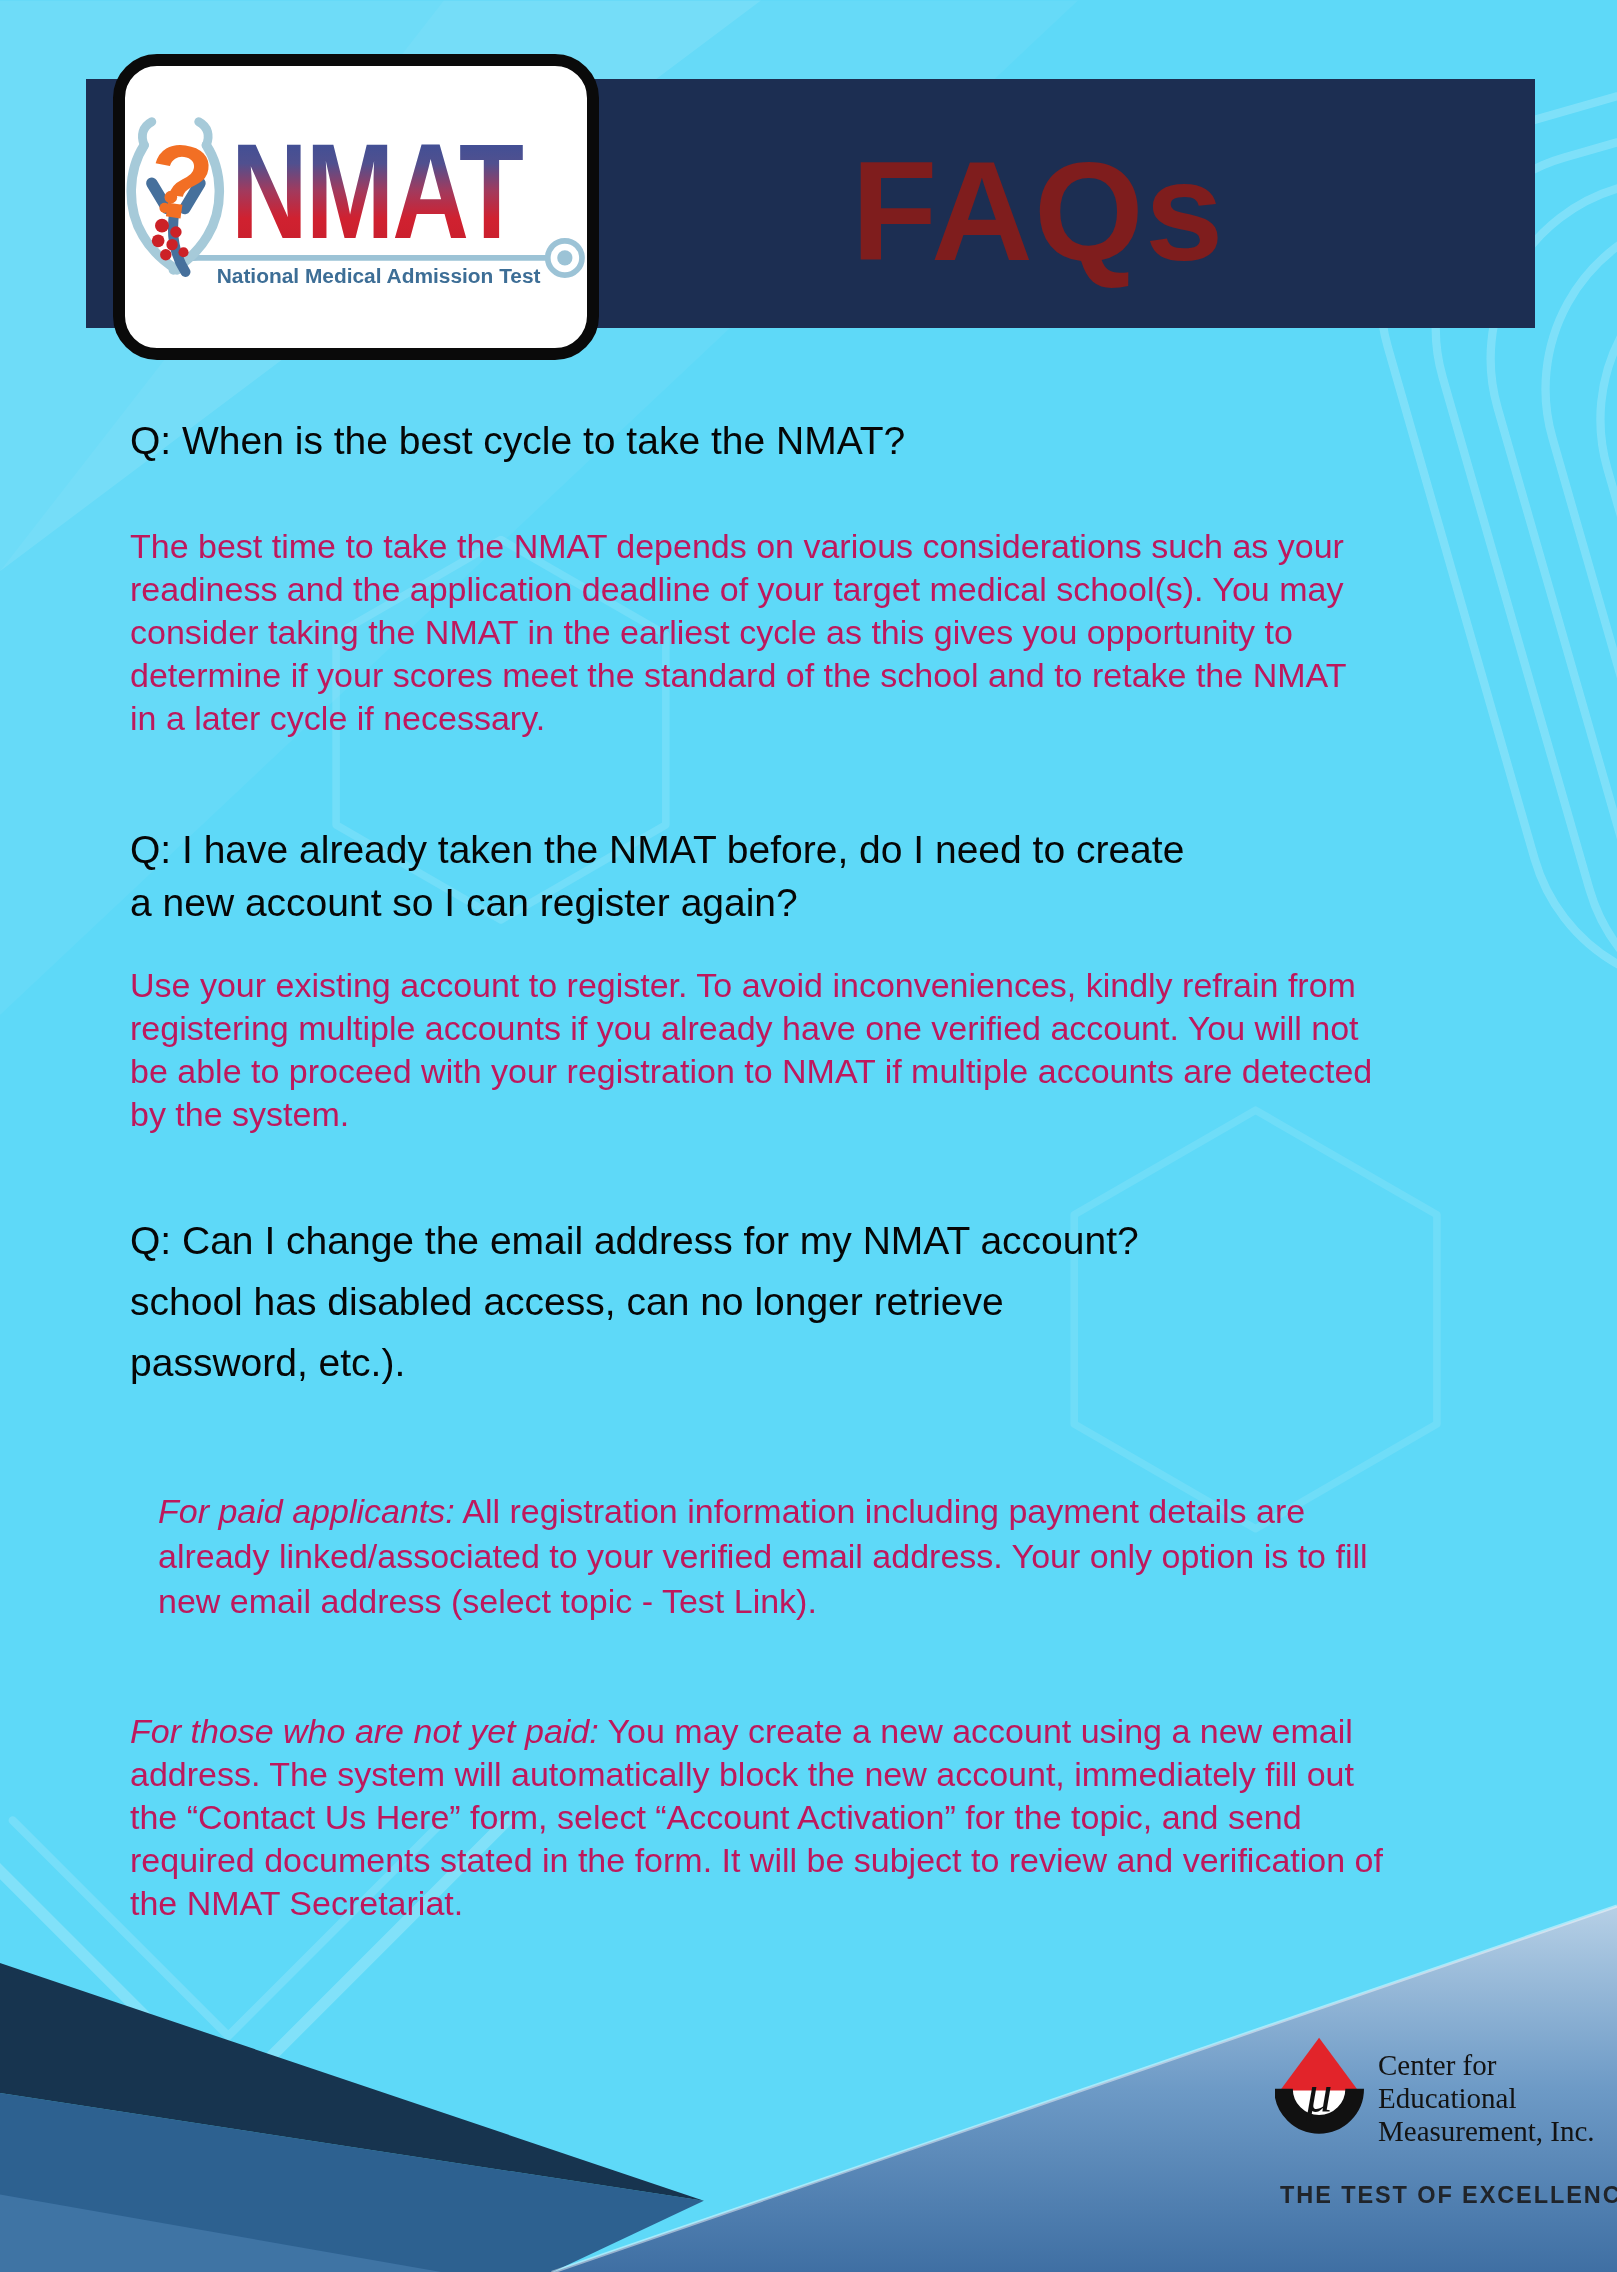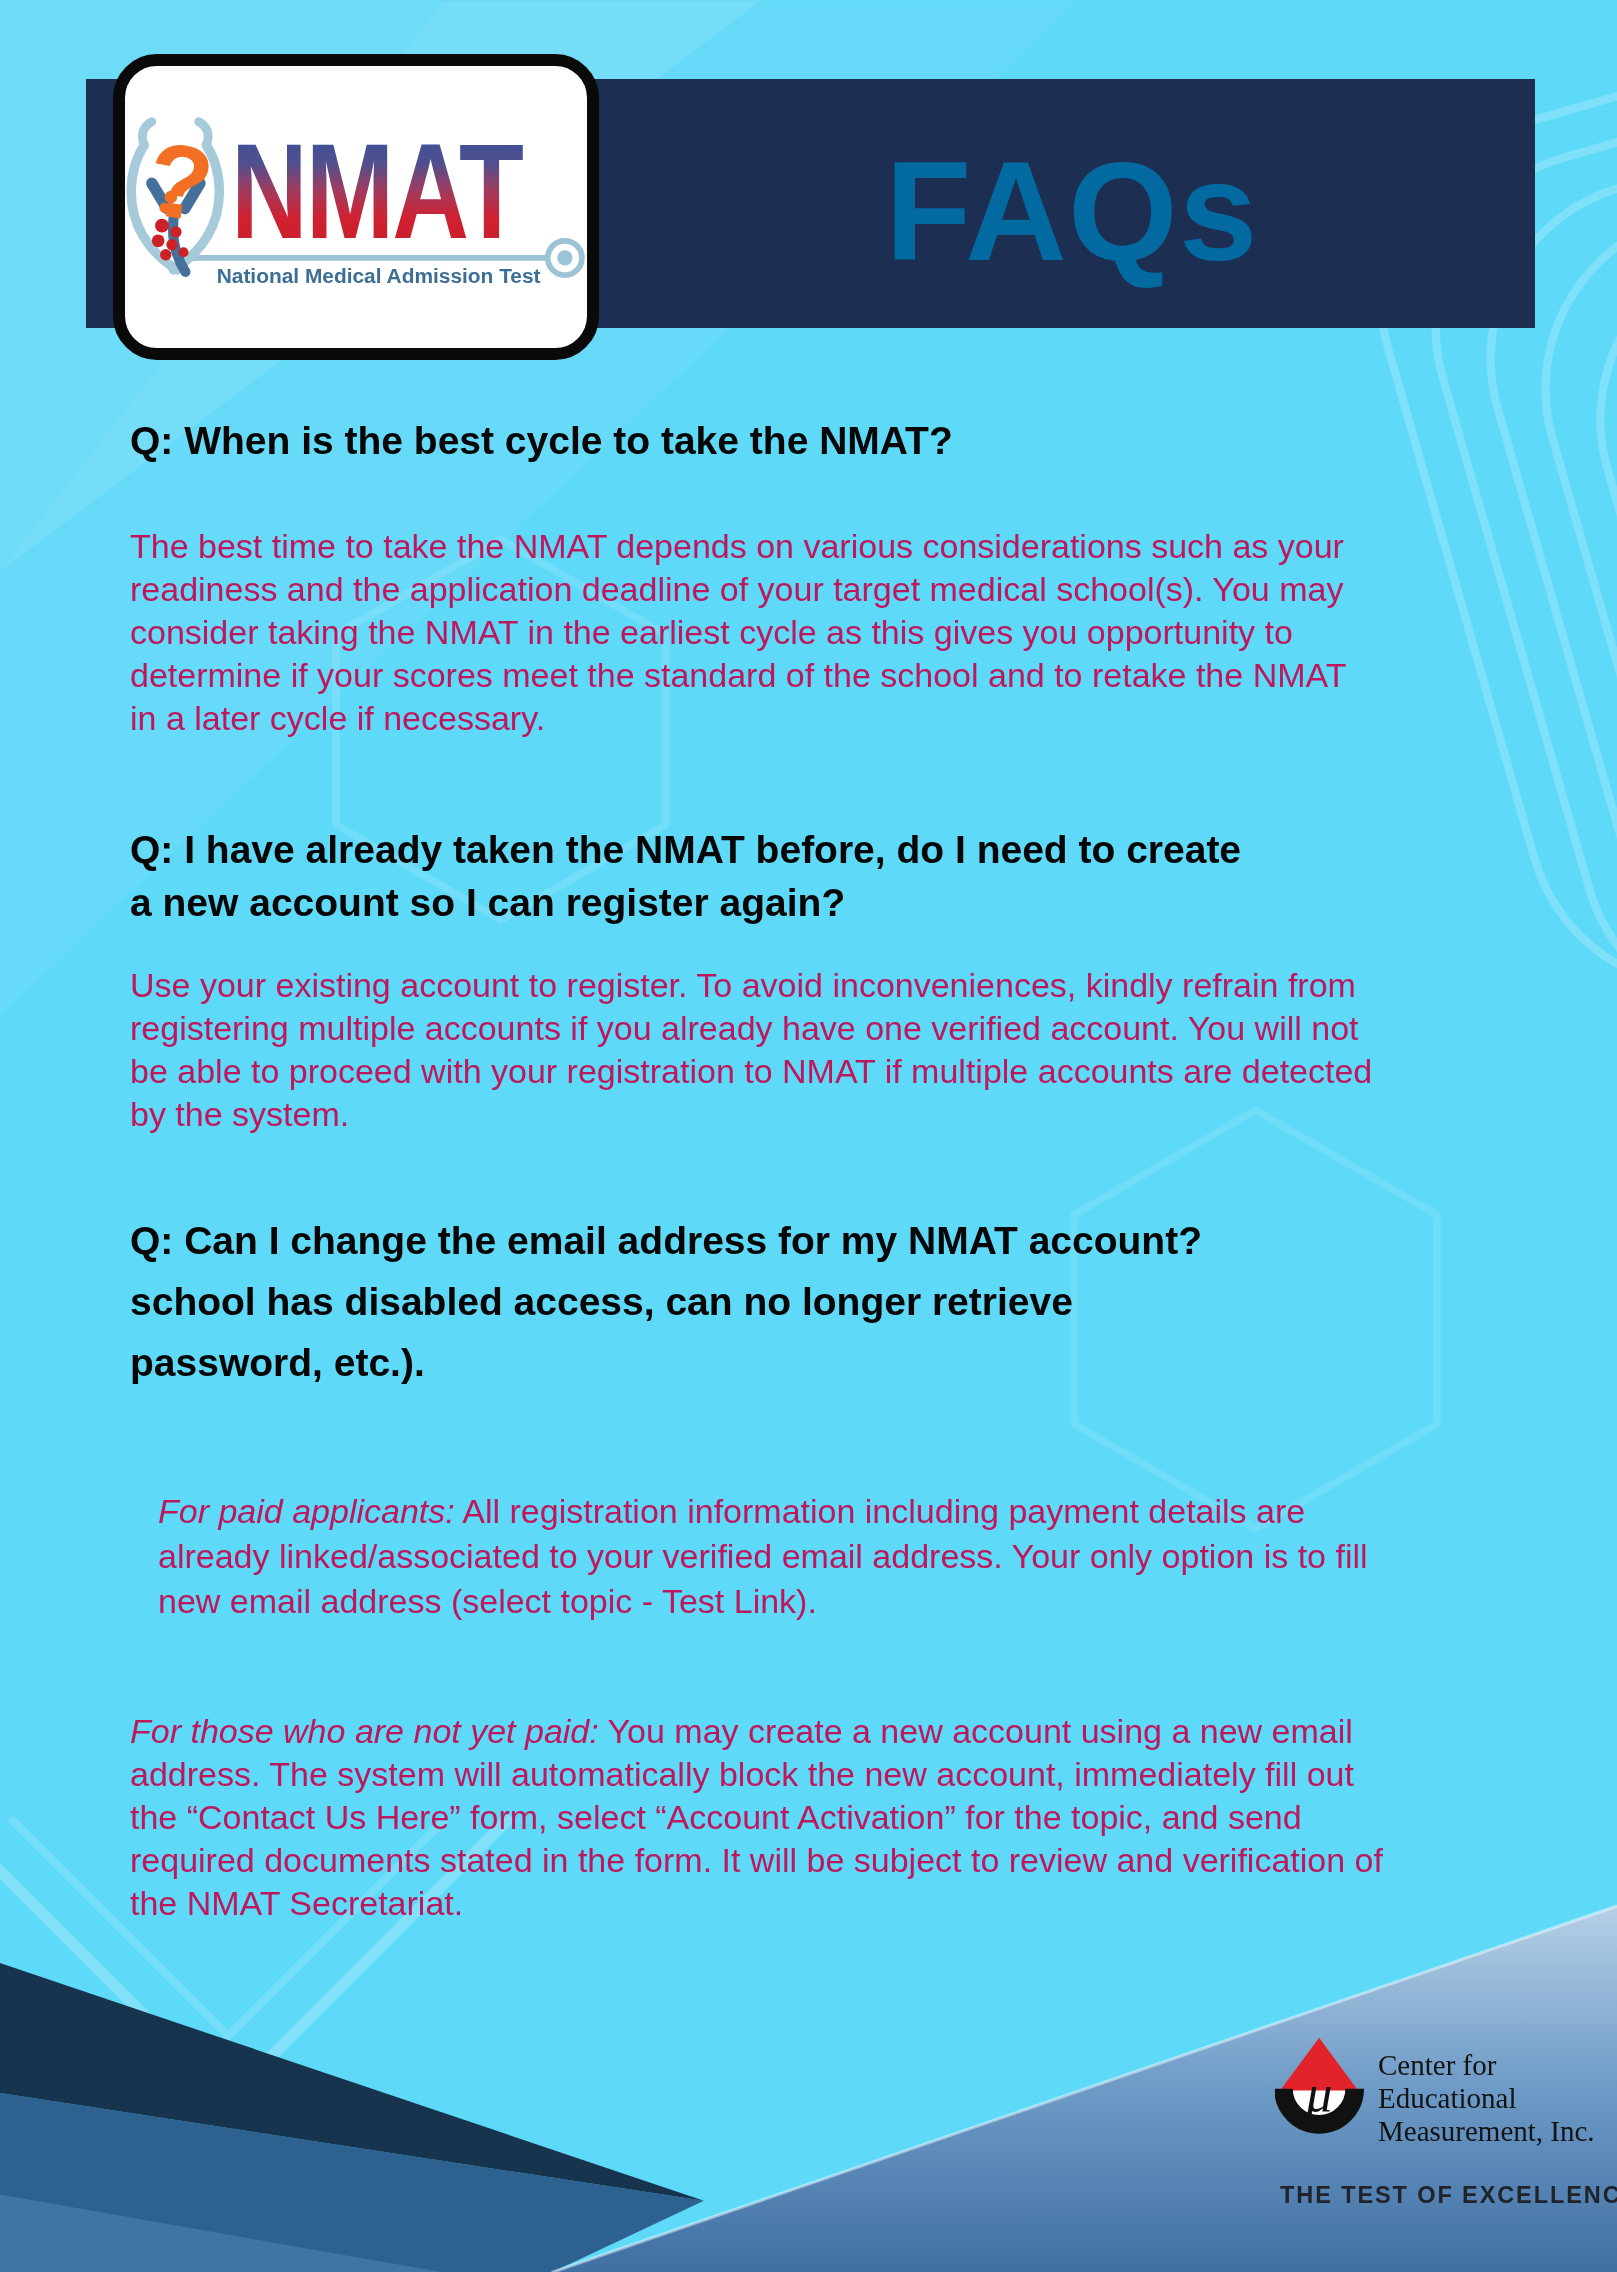--- a/index.html
+++ b/index.html
@@ -12,35 +12,35 @@
 
   
   .bg-decor { position:absolute; left:0; top:0; z-index:0; pointer-events:none; }
 
   
   .header-band {
     position:absolute; left:86px; top:79px; width:1449px; height:249px;
     background:#1c2e52; z-index:1;
   }
   .faq-title {
-    position:absolute; left:606px; top:141px; width:932px; z-index:2;
+    position:absolute; left:572px; top:141px; width:932px; z-index:2;
     font-size:141px; font-weight:bold; line-height:1; letter-spacing:1.3px;
-    color:#0369a1; text-align:center; white-space:nowrap;
+    color:#7f1d1d; text-align:center; white-space:nowrap;
   }
   .logo-box {
     position:absolute; left:113px; top:54px; width:486px; height:306px;
     box-sizing:border-box; background:#ffffff; border:12.7px solid #0a0a0a;
     border-radius:44px; z-index:3;
   }
   .logo-box svg { position:absolute; left:0; top:0; }
 
   
   .q-heading {
     position:absolute; left:130px; z-index:2;
-    font-weight:bold; color:#060606; font-size:39px; line-height:48px;
+    font-weight:normal; color:#060606; font-size:39px; line-height:48px;
     white-space:nowrap;
   }
   #q1 { top:417px; }
   #q2 { top:803px; line-height:53px;margin-top:20px; }
   #q3 { top:1210px; line-height:61px; }
   .answer {
     position:absolute; left:130px; z-index:2;
     color:#be185d; font-size:34px; line-height:43px; white-space:nowrap;
   }
   #a1 { top:525px; }

